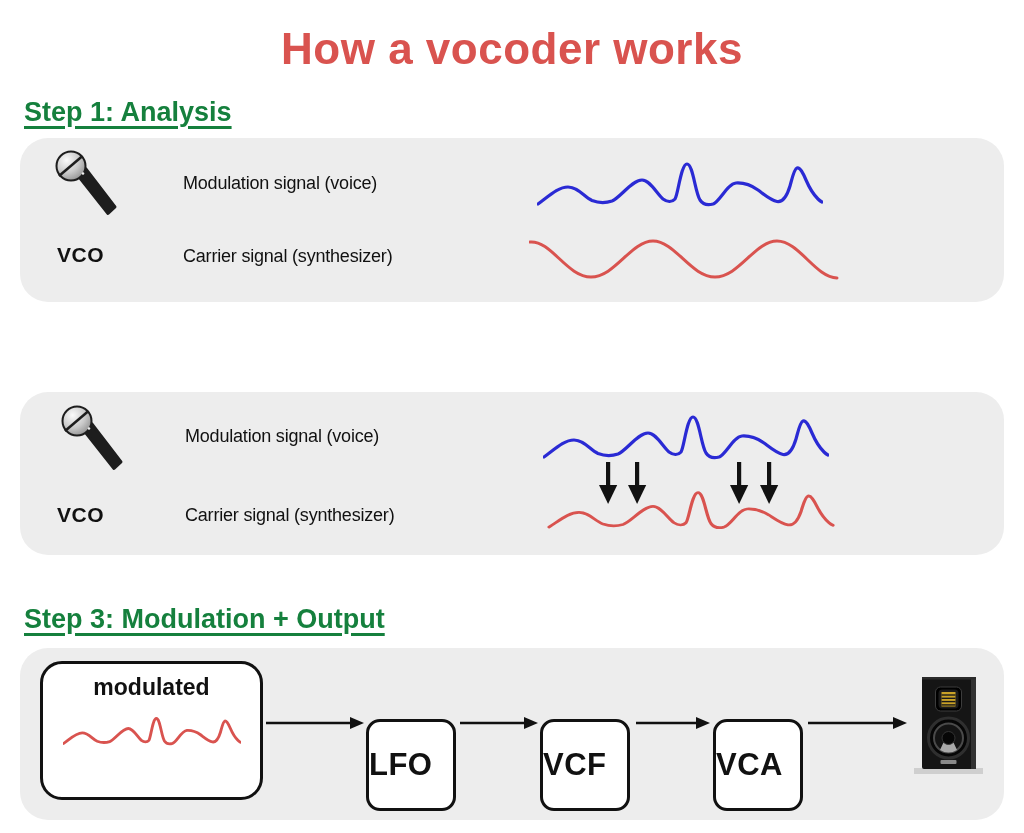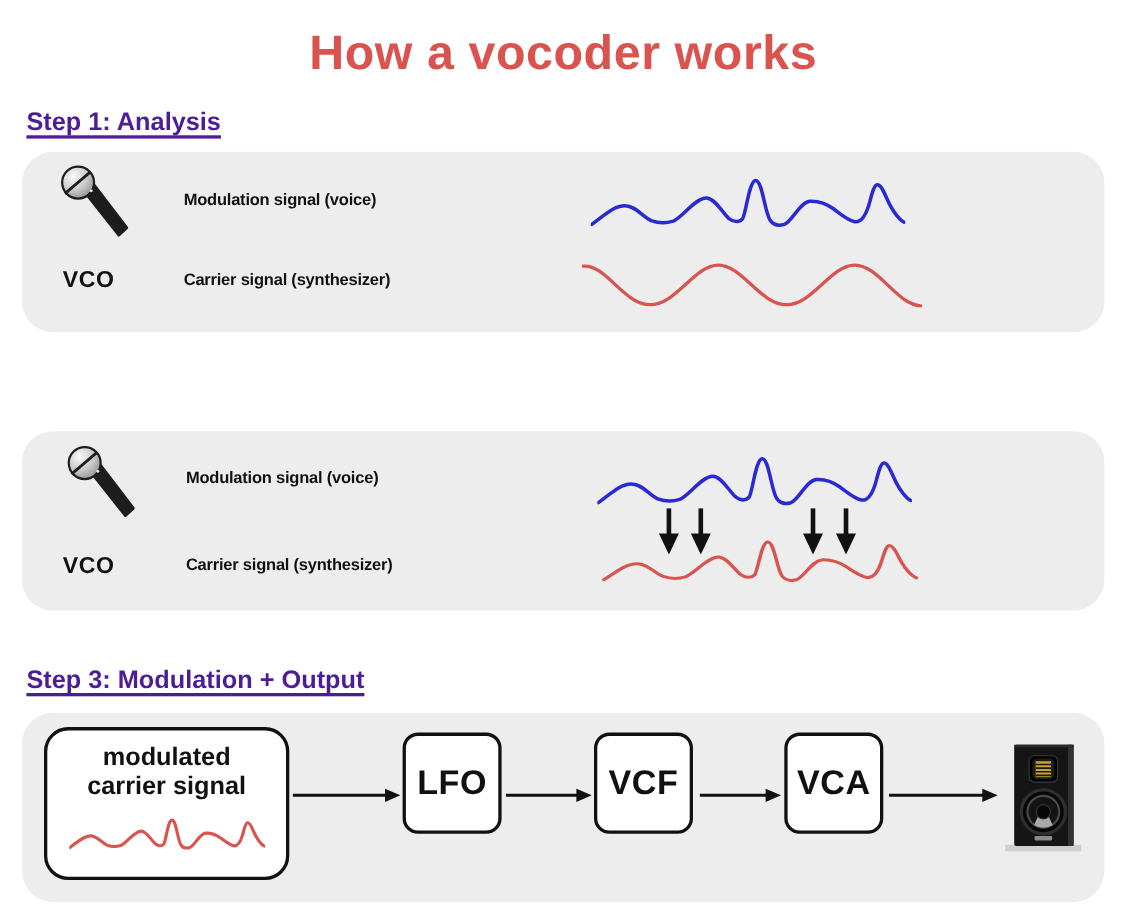--- a/index.html
+++ b/index.html
@@ -6,43 +6,43 @@
   #stage{
     position:relative;width:1024px;height:833px;background:#ffffff;overflow:hidden;
     font-family:"Liberation Sans","DejaVu Sans",sans-serif;color:#111;
   }
   .abs{position:absolute;}
   #title{
     top:24px;left:0;width:1024px;text-align:center;
     font-size:44px;font-weight:bold;color:#d9534f;letter-spacing:0.5px;
   }
   .step-heading{
-    left:24px;font-size:23px;font-weight:bold;color:#4c1d95;
+    left:24px;font-size:27px;font-weight:bold;color:#15803d;
     text-decoration:underline;text-decoration-thickness:3px;text-underline-offset:5px;
   }
   #heading-1{top:97px;}
   #heading-2{top:351px;}
   #heading-3{top:604px;}
   .panel{
     left:20px;width:984px;background:#ededed;border-radius:28px;
   }
   #panel-1{top:138px;height:164px;}
   #panel-2{top:392px;height:163px;}
   #panel-3{top:648px;height:172px;}
-  .sig-label{font-size:15px;font-weight:bold;white-space:nowrap;letter-spacing:-0.2px;}
+  .sig-label{font-size:18px;font-weight:normal;white-space:nowrap;letter-spacing:-0.2px;margin-left:16px;}
   .vco{font-size:21px;font-weight:bold;letter-spacing:0.5px;}
   .wave{display:block;}
   #source-box{
     left:40px;top:661px;width:223px;height:139px;background:#ffffff;
     border:3px solid #111;border-radius:22px;box-sizing:border-box;text-align:center;
   }
   .source-text{font-size:23px;font-weight:bold;line-height:27px;margin-top:10px;}
   .chain-box{
-    top:666px;width:90px;height:92px;background:#ffffff;border:3.5px solid #111;
-    border-radius:14px;box-sizing:border-box;display:flex;align-items:center;justify-content:center;
+    top:719px;width:90px;height:92px;background:#ffffff;border:3.5px solid #111;
+    border-radius:14px;box-sizing:border-box;display:flex;align-items:center;justify-content:flex-start;
     font-size:31px;font-weight:bold;letter-spacing:0.5px;
   }
   #lfo-box{left:366px;}
   #vcf-box{left:540px;}
   #vca-box{left:713px;}
 </style>
 </head>
 <body>
 
 <div id="stage">
@@ -118,21 +118,20 @@
       <use href="#voice-path" stroke="#d9534f" stroke-width="3.2" stroke-linecap="round"></use>
     </g>
   </svg>
 
   <div class="abs step-heading" id="heading-3">Step 3: Modulation + Output</div>
   <div class="abs panel" id="panel-3"></div>
 
   <div class="abs" id="source-box">
     <div class="source-text">
       <div>modulated</div>
-      <div>carrier signal</div>
     </div>
     <svg class="wave" style="margin:4px auto 0" width="178" height="52" viewBox="0 0 286 52">
       <use href="#voice-path" stroke="#d9534f" stroke-width="4.6" stroke-linecap="round"></use>
     </svg>
   </div>
 
   <svg class="abs" style="left:266px;top:716px" width="98" height="14" viewBox="0 0 98 14">
     <line x1="0" y1="7" x2="85" y2="7" stroke="#111" stroke-width="2.6"></line>
       <polygon points="84,1 98,7 84,13" fill="#111"></polygon>
   </svg>

